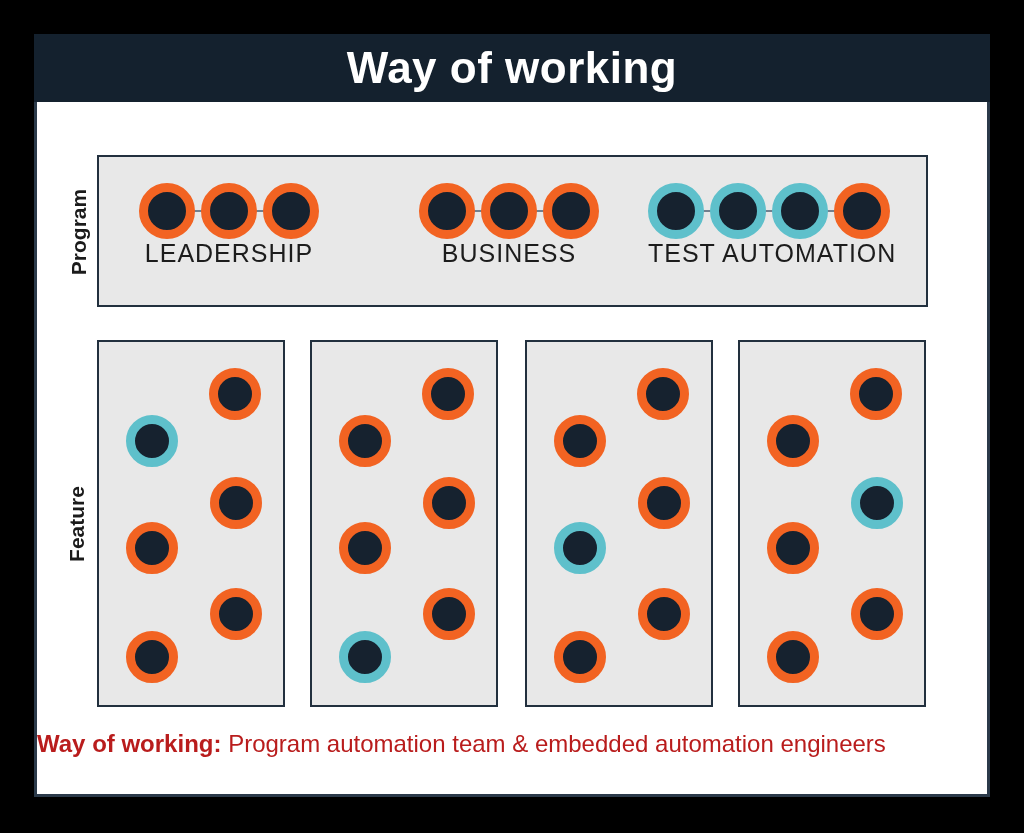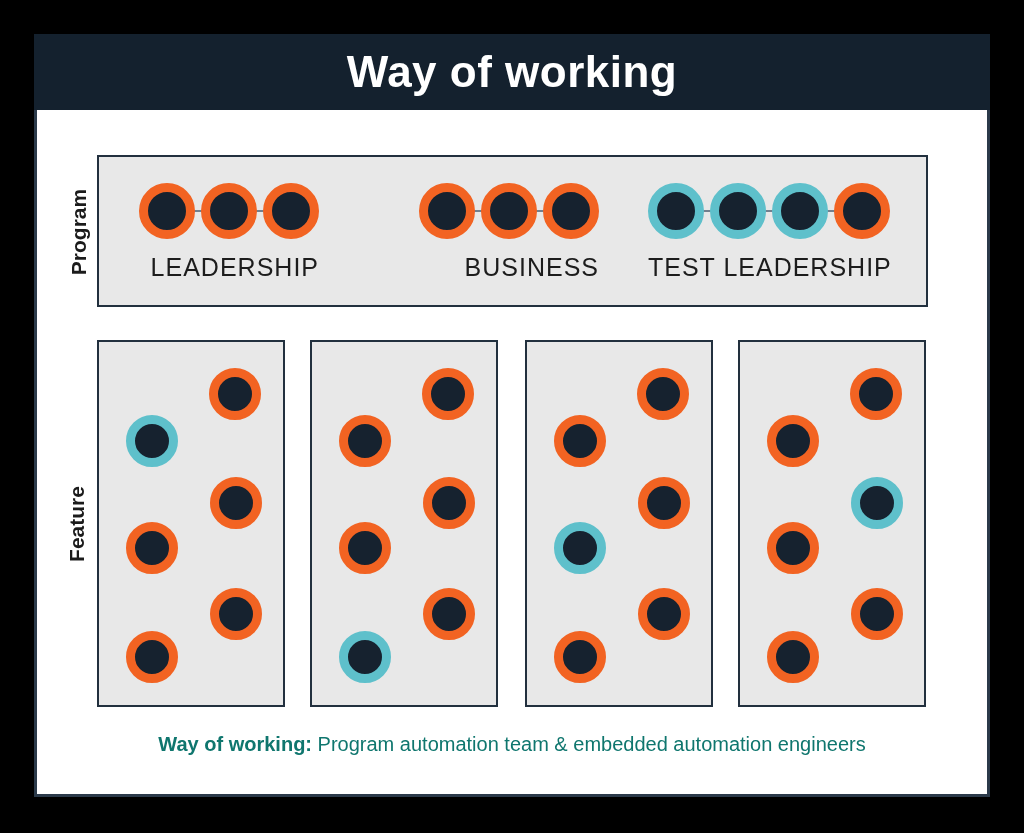--- a/index.html
+++ b/index.html
@@ -11,21 +11,21 @@
     overflow:hidden;
   }
   .panel{
     position:absolute;left:34px;top:34px;
     width:956px;height:763px;
     box-sizing:border-box;
     background:#ffffff;
     border:3px solid #2b3a4a;
   }
   .header{
-    position:absolute;left:-3px;top:-3px;right:-3px;height:76px;
+    position:absolute;left:-3px;top:-3px;right:-3px;height:68px;
     background:#14212e;
     display:flex;align-items:center;justify-content:center;
   }
   .title{
     color:#ffffff;font-size:44px;font-weight:bold;letter-spacing:0.5px;margin:0;
   }
   .rot-label{
     position:absolute;
     transform:translate(-50%,-50%) rotate(-90deg);
     white-space:nowrap;
@@ -56,28 +56,28 @@
   }
   .dot{
     position:relative;z-index:1;
     box-sizing:border-box;
     border-radius:50%;
     background:#16222f;
   }
   .dot-lg{width:56px;height:56px;border:9px solid #f26322;flex:0 0 auto;}
   .dot-sm{position:absolute;width:52px;height:52px;border:9px solid #f26322;}
   .group-label{
-    margin-top:14px;width:100%;text-align:right;
+    width:100%;text-align:center;
     font-size:25px;letter-spacing:1px;color:#1c1c1c;line-height:28px;
     white-space:nowrap;
   }
   .caption{
     position:absolute;left:0;right:0;top:694px;
-    text-align:center;
-    font-size:20px;line-height:26px;color:#0f766e;
+    text-align:left;
+    font-size:24px;line-height:26px;color:#b91c1c;
   }
   .caption b{font-weight:bold;}
 </style>
 </head>
 <body>
 
 <div class="panel">
   <div class="header">
     <h1 class="title">Way of working</h1>
   </div>
@@ -100,21 +100,21 @@
         </div>
         <div class="group-label">BUSINESS</div>
       </div>
       <div class="pgroup" style="left: 549px;">
         <div class="dot-row">
           <div class="dot dot-lg" style="border-color: rgb(94, 192, 203);"></div>
           <div class="dot dot-lg" style="border-color: rgb(94, 192, 203);"></div>
           <div class="dot dot-lg" style="border-color: rgb(94, 192, 203);"></div>
           <div class="dot dot-lg" style="border-color: rgb(242, 99, 34);"></div>
         </div>
-        <div class="group-label">TEST LEADERSHIP</div>
+        <div class="group-label">TEST AUTOMATION</div>
       </div>
     </div>
 
   <div class="rot-label feature-label">Feature</div>
   <div id="feature-boxes">
       <div class="gray-box feature-box" style="left: 60px;">
         <div class="dot dot-sm" style="border-color: rgb(242, 99, 34); left: 110px; top: 26px;"></div>
         <div class="dot dot-sm" style="border-color: rgb(94, 192, 203); left: 27px; top: 73px;"></div>
         <div class="dot dot-sm" style="border-color: rgb(242, 99, 34); left: 111px; top: 135px;"></div>
         <div class="dot dot-sm" style="border-color: rgb(242, 99, 34); left: 27px; top: 180px;"></div>

